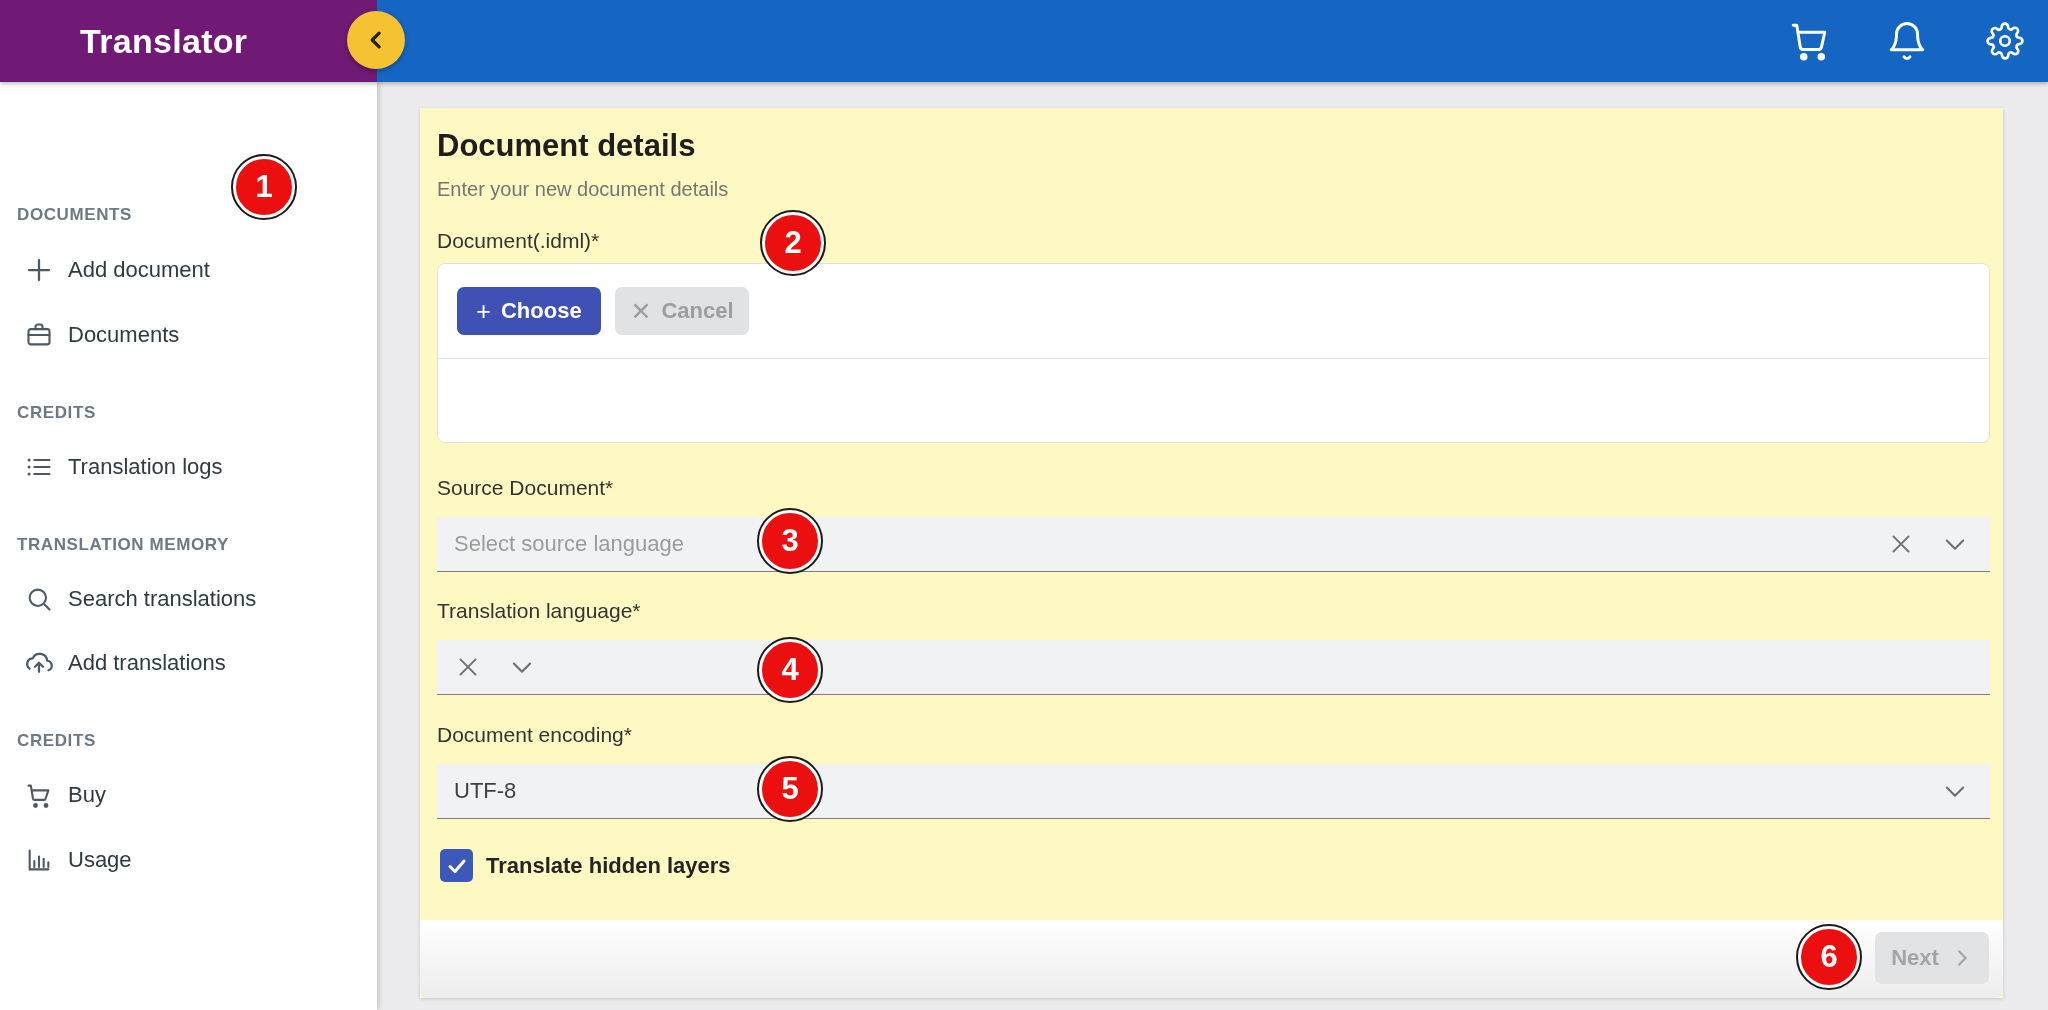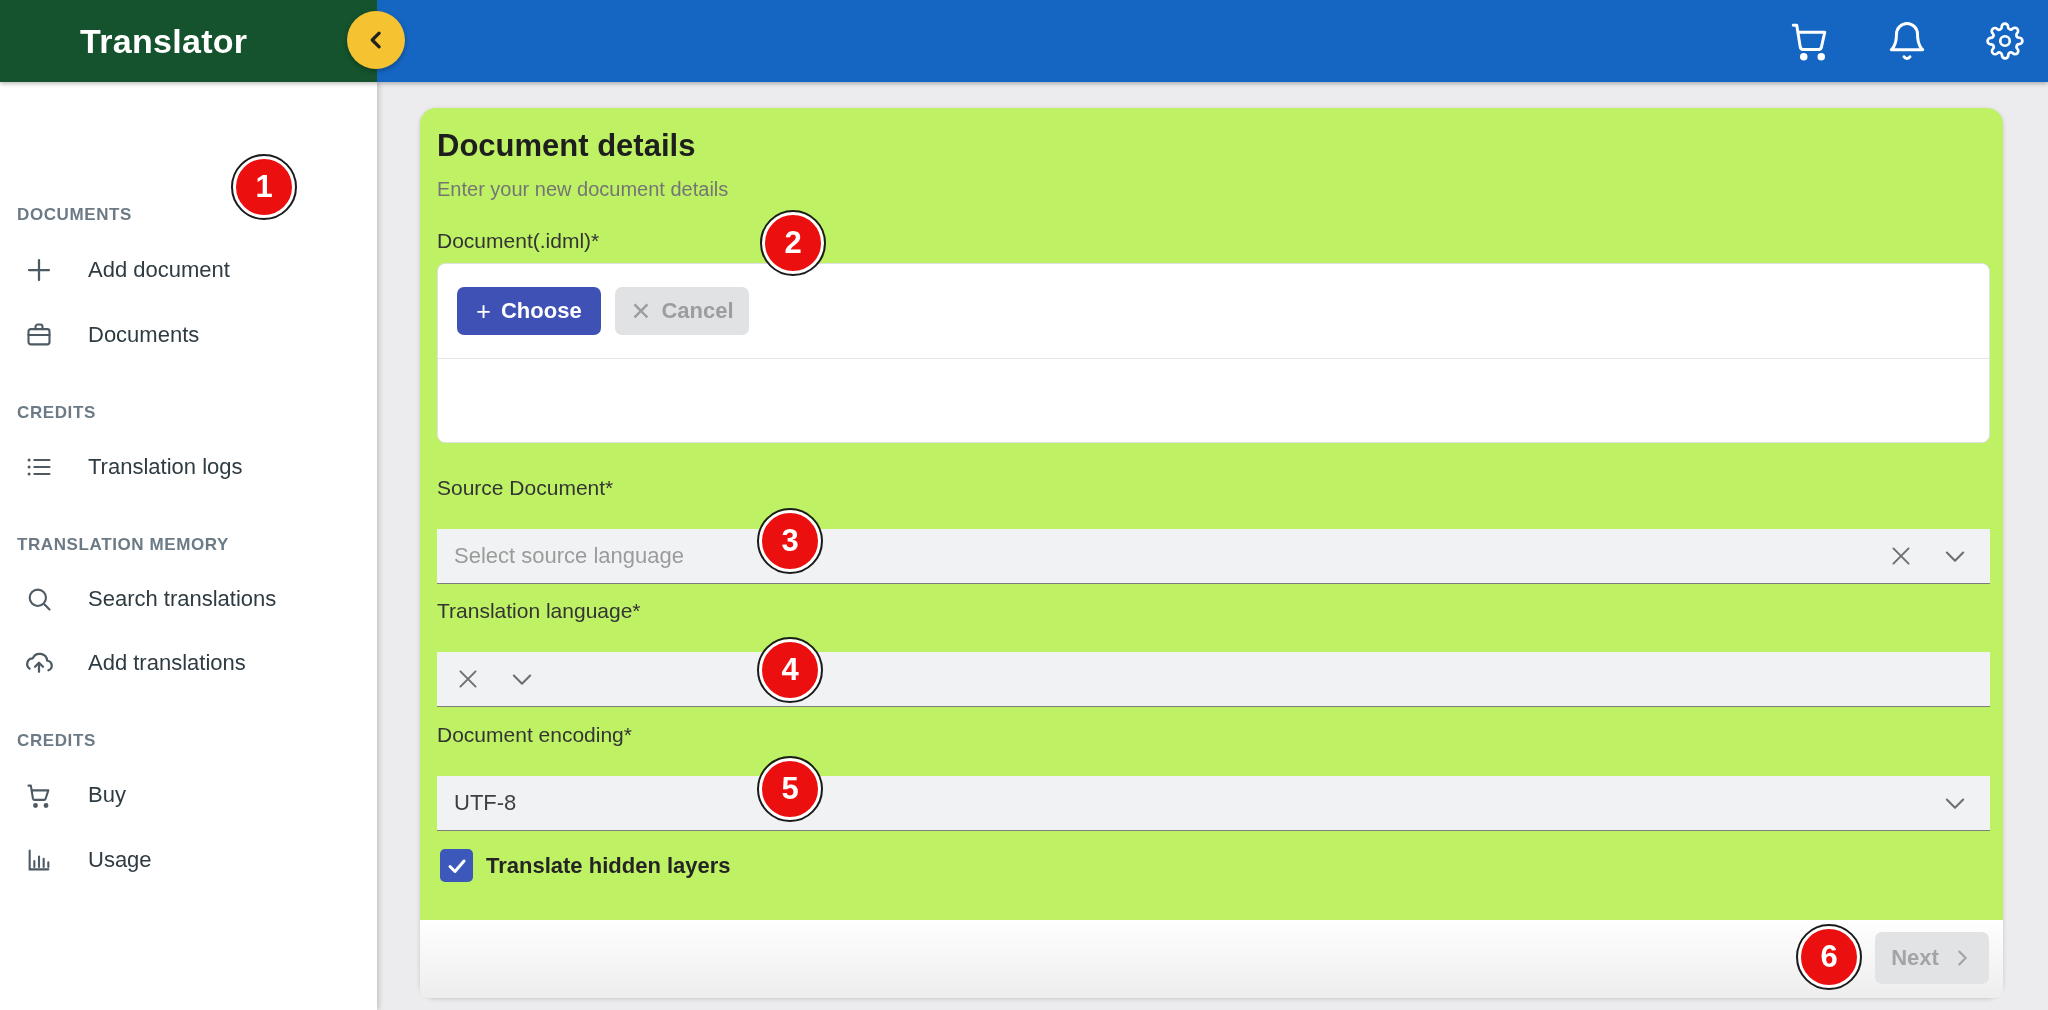--- a/index.html
+++ b/index.html
@@ -2,59 +2,59 @@
 <html><head>
 <meta charset="utf-8">
 <style>
   * { margin:0; padding:0; box-sizing:border-box; }
   html,body { width:2048px; height:1010px; overflow:hidden; }
   body { font-family:"Liberation Sans", sans-serif; background:#ececee; position:relative; }
 
   
   .header { position:absolute; left:0; top:0; width:2048px; height:82px; background:#1566c3;
             box-shadow:0 2px 4px rgba(0,0,0,.25); z-index:20; }
-  .header-brand { position:absolute; left:0; top:0; width:377px; height:82px; background:#14532d;
+  .header-brand { position:absolute; left:0; top:0; width:377px; height:82px; background:#701a75;
                   display:flex; align-items:center; padding-left:80px; }
   .brand-title { color:#fff; font-size:34px; font-weight:bold; letter-spacing:.3px; }
   .sidebar-toggle { position:absolute; left:347px; top:11px; width:58px; height:58px; border-radius:50%;
                     background:#f5c232; display:flex; align-items:center; justify-content:center;
                     box-shadow:0 2px 5px rgba(0,0,0,.3); cursor:pointer; z-index:25; }
   .header-actions { position:absolute; right:20px; top:0; height:82px; display:flex; align-items:center; gap:52px; }
   .header-icon-btn { width:46px; height:46px; display:flex; align-items:center; justify-content:center; cursor:pointer; }
 
   
   .sidebar { position:absolute; left:0; top:82px; width:377px; height:928px; background:#ffffff;
              box-shadow:2px 0 5px rgba(0,0,0,.18); z-index:10; }
   .side-section-title { position:absolute; left:17px; font-size:17px; font-weight:bold; color:#6b7a85; letter-spacing:.6px; }
   .side-item { position:absolute; left:0; width:377px; height:44px; display:flex; align-items:center; cursor:pointer; }
   .side-item .s-icon { position:absolute; left:22px; width:34px; height:34px; display:flex; align-items:center; justify-content:center; }
-  .side-item .s-label { position:absolute; left:68px; font-size:22px; color:#2f3b42;margin-left:20px; }
-
-  
-  .card { position:absolute; left:420px; top:108px; width:1583px; height:890px; background:#bef264;
-          border-radius:16px; box-shadow:0 1px 4px rgba(0,0,0,.16); z-index:5; }
+  .side-item .s-label { position:absolute; left:68px; font-size:22px; color:#2f3b42; }
+
+  
+  .card { position:absolute; left:420px; top:108px; width:1583px; height:890px; background:#fef9c3;
+          border-radius:0; box-shadow:0 1px 4px rgba(0,0,0,.16); z-index:5; }
   .card-footer-band { position:absolute; left:0; bottom:0; width:100%; height:78px;
           background:linear-gradient(#ffffff, #ededee); border-radius:0 0 8px 8px; }
   .page-title { position:absolute; left:17px; top:20px; font-size:31px; font-weight:bold; color:#1e1e1e; }
   .page-subtitle { position:absolute; left:17px; top:70px; font-size:20px; color:#757575; }
   .field-label { position:absolute; left:17px; font-size:21px; color:#343434; }
 
   
   .upload-box { position:absolute; left:17px; top:155px; width:1553px; height:180px;
                 border:1px solid #dde0e4; border-radius:8px; background:#fff; }
   .upload-header { height:95px; border-bottom:1px solid #e3e6e9; display:flex; align-items:center; padding-left:19px; gap:14px; }
   .btn { display:flex; align-items:center; justify-content:center; gap:10px; border:none; border-radius:7px;
          font-family:inherit; font-weight:bold; cursor:pointer; }
   .btn-choose { width:144px; height:48px; background:#3f51b5; color:#fff; font-size:22px; }
   .btn-cancel { width:134px; height:48px; background:#e1e2e4; color:#9b9da0; font-size:22px; }
   .btn-glyph { font-size:25px; font-weight:normal; line-height:1; }
 
   
   .select { position:absolute; left:17px; width:1553px; height:55px; background:#f1f2f3;
-            border-bottom:1px solid #7d7d7d; display:flex; align-items:center; padding:0 17px; cursor:pointer;margin-top:12px; }
+            border-bottom:1px solid #7d7d7d; display:flex; align-items:center; padding:0 17px; cursor:pointer; }
   .select .sel-text { font-size:22px; flex:1; }
   .sel-placeholder { color:#9b9b9b; }
   .sel-value { color:#3f3f3f; }
   .sel-icons { display:flex; align-items:center; gap:26px; padding-right:4px; }
   .sel-icon { width:28px; height:28px; display:flex; align-items:center; justify-content:center; cursor:pointer; }
 
   
   .check-row { position:absolute; left:20px; top:741px; display:flex; align-items:center; gap:13px; cursor:pointer; }
   .checkbox { width:33px; height:33px; border-radius:5px; background:#3c58ba; display:flex; align-items:center; justify-content:center; }
   .check-label { font-size:22px; color:#242424;font-weight:bold; }

